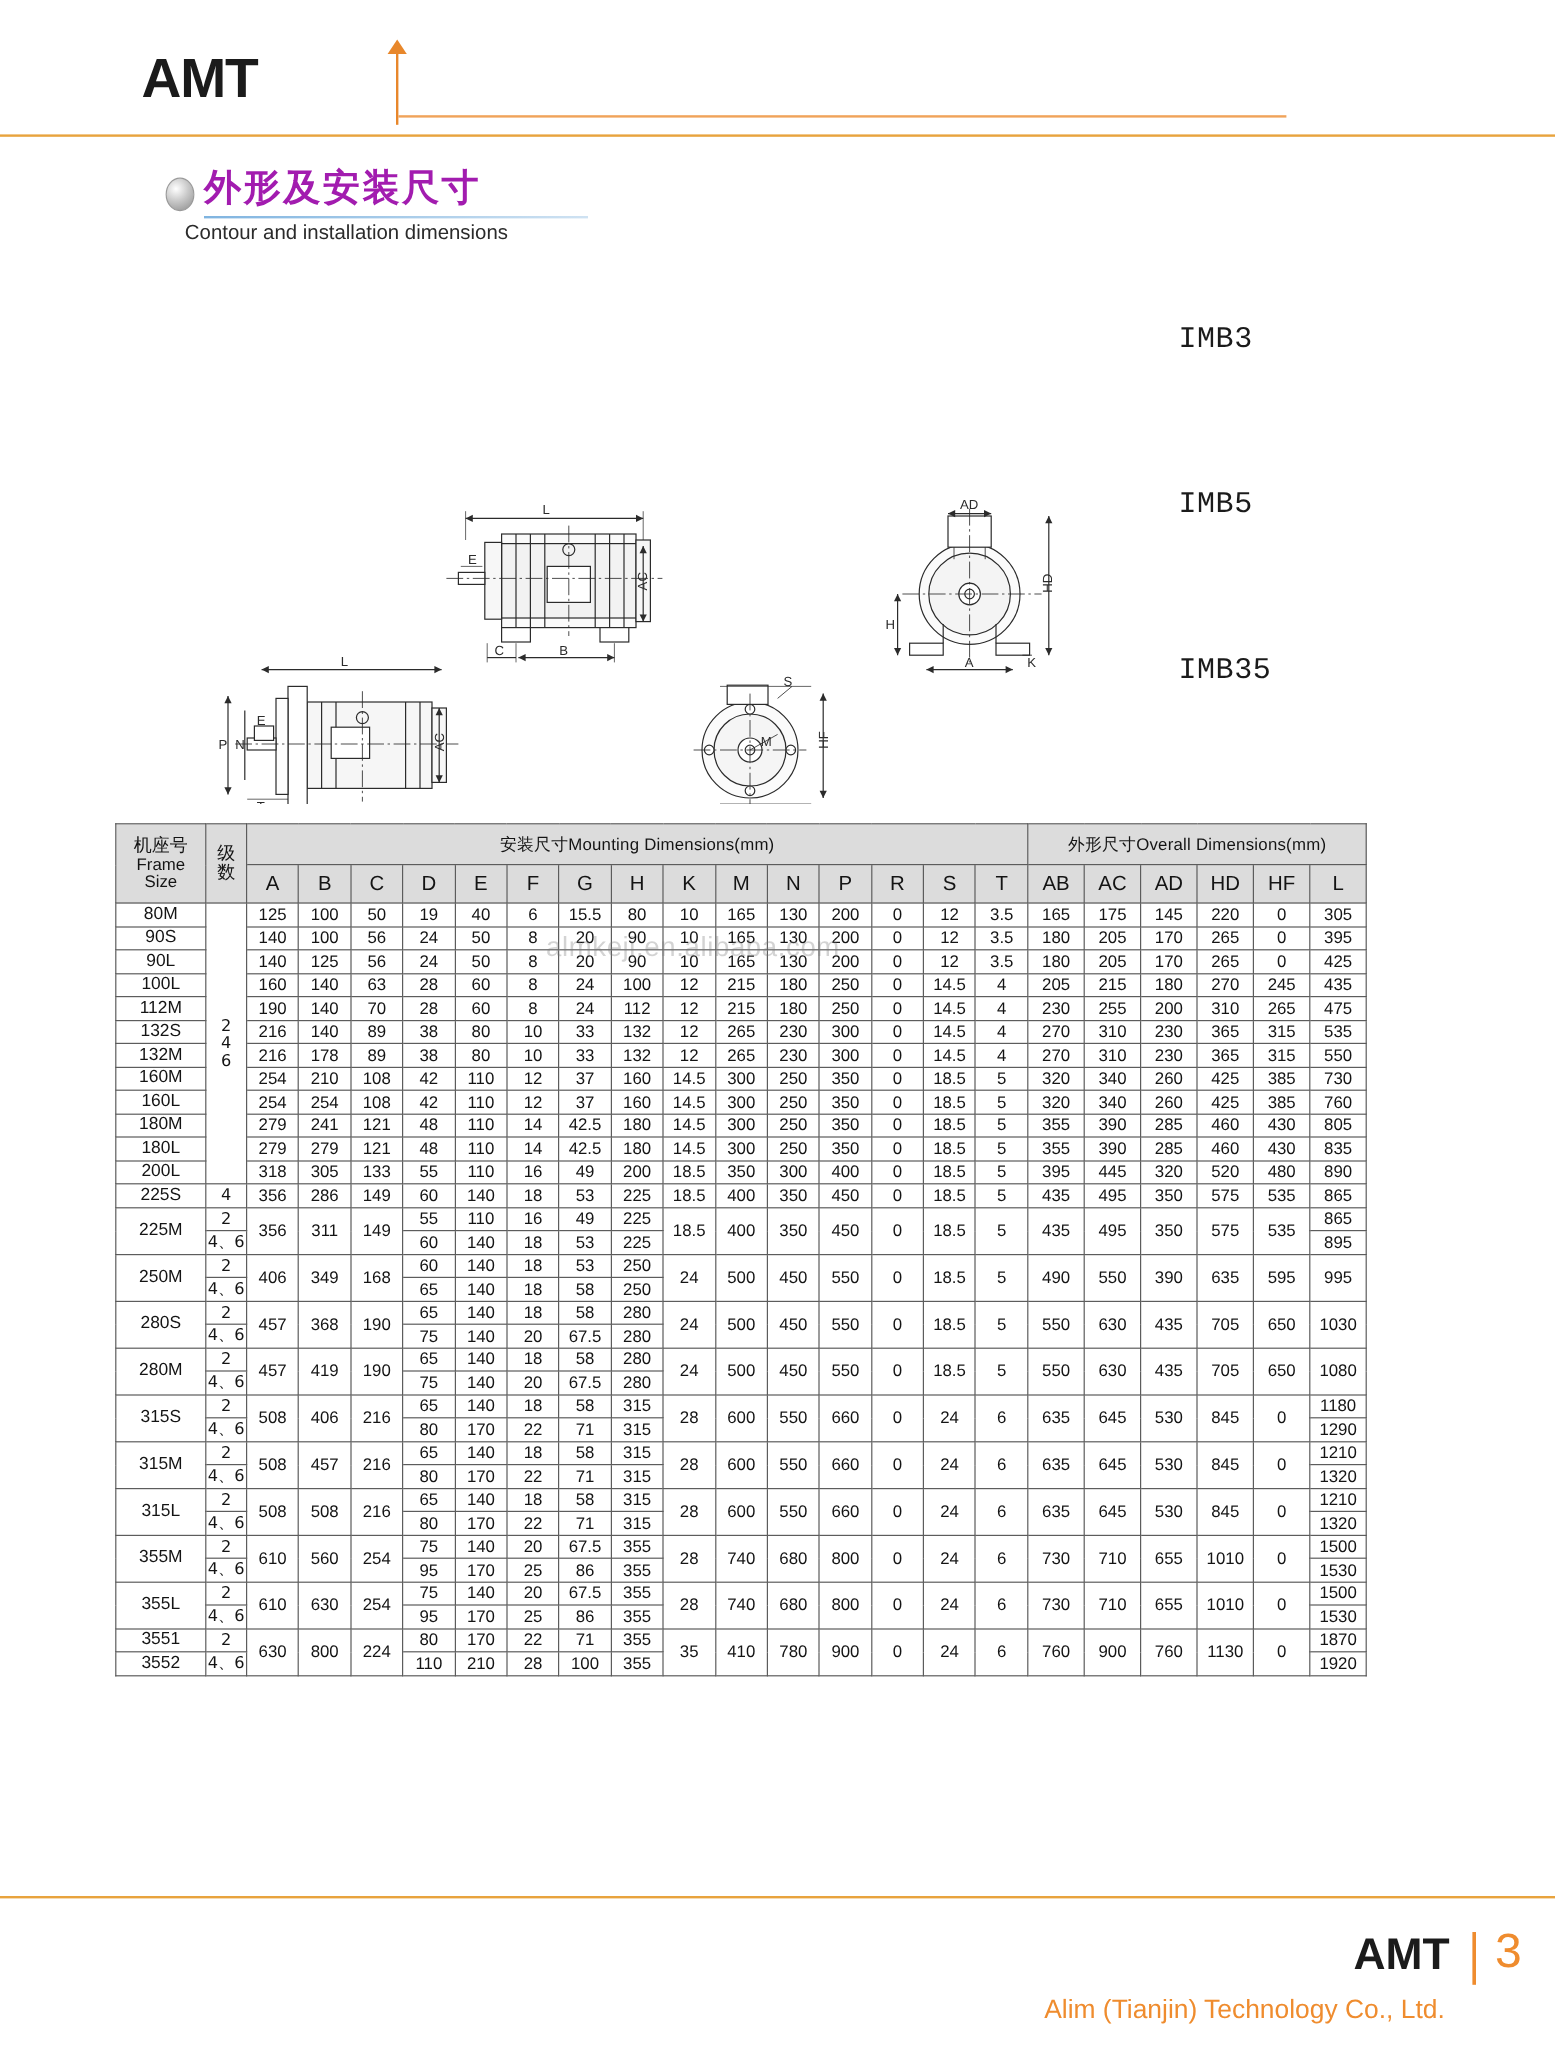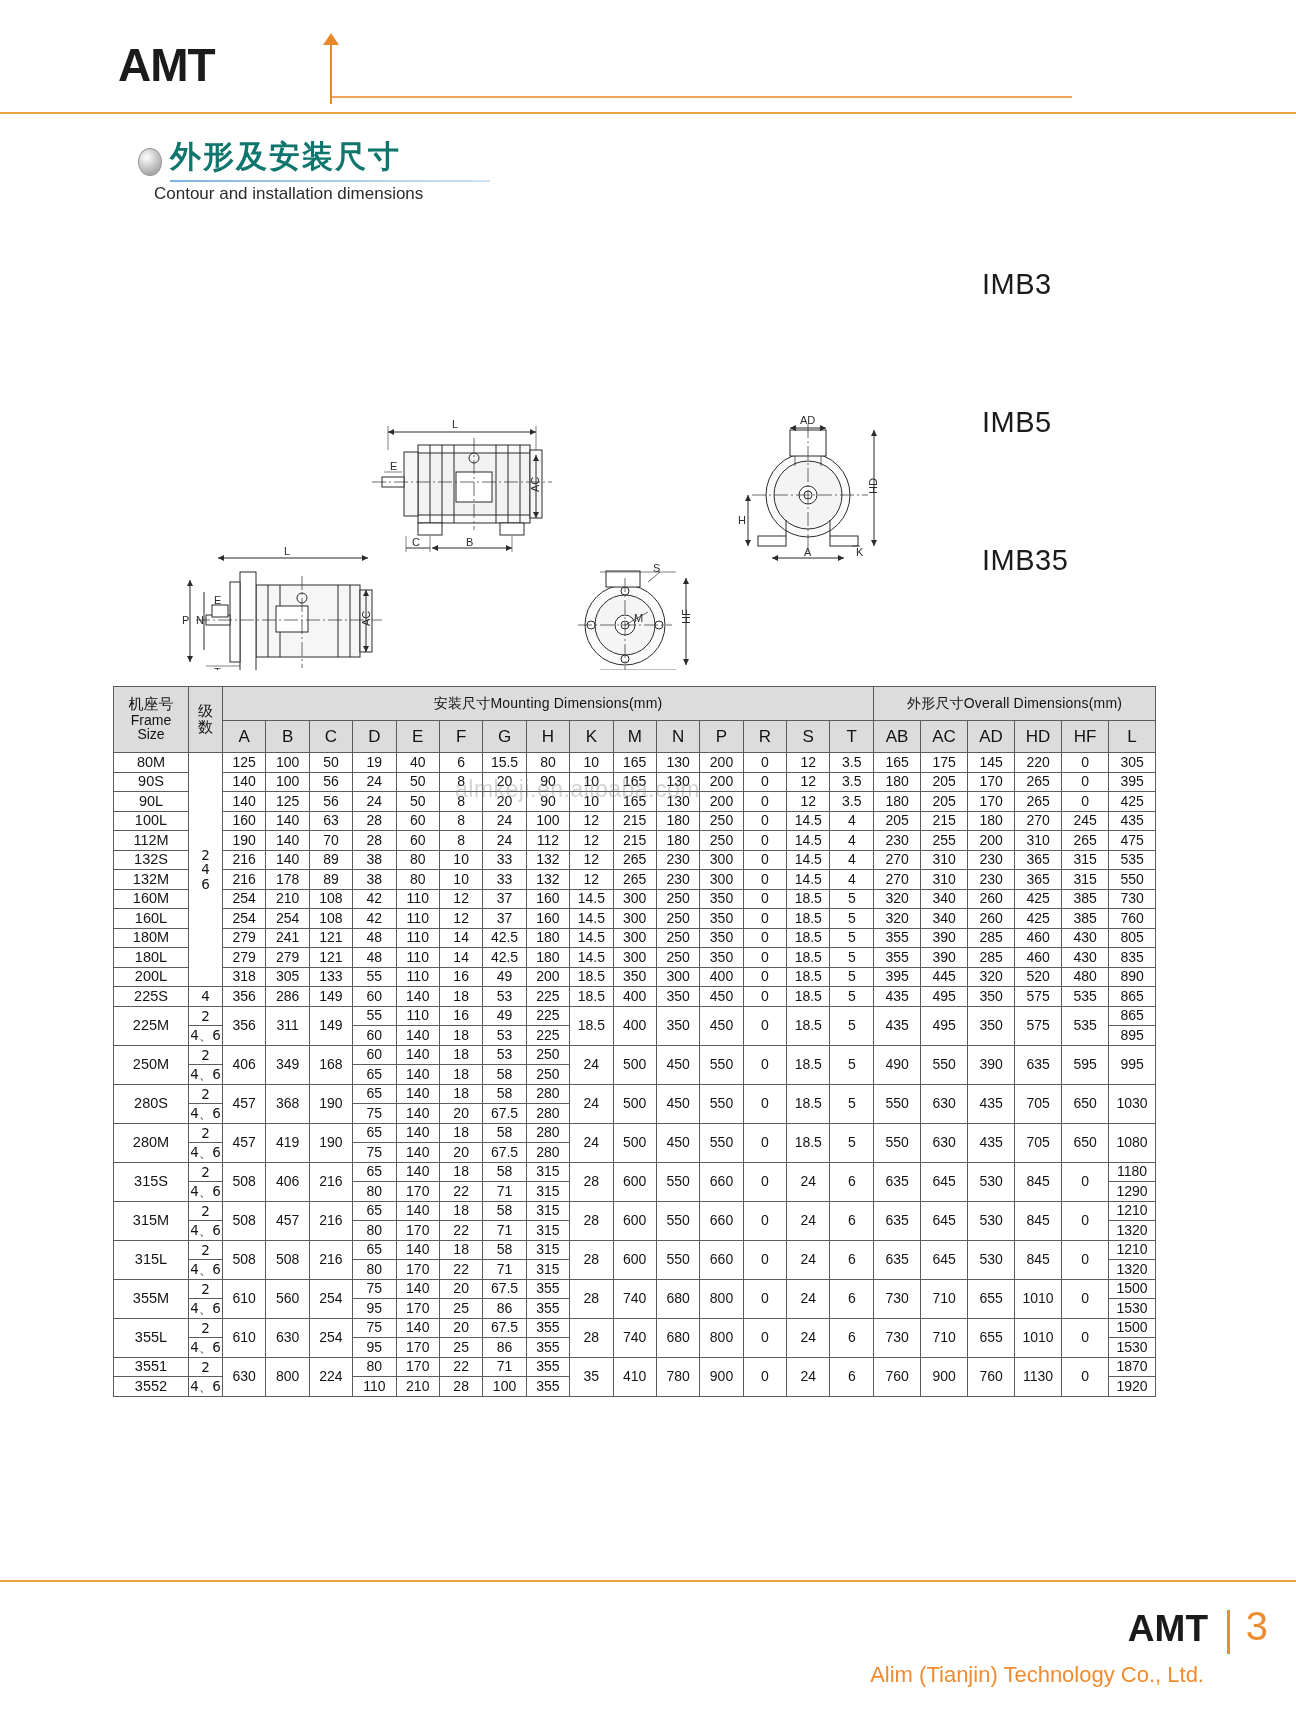--- a/index.html
+++ b/index.html
@@ -46,42 +46,42 @@
   
   .section-block{ position:absolute; left:138px; top:136px; }
   .bullet{
     position:absolute; left:0; top:12px; width:22px; height:26px;
     border-radius:50%;
     background:radial-gradient(circle at 35% 32%, #ffffff 0%, #c9c9c9 45%, #8d8d8d 100%);
     border:1px solid #9a9a9a;
   }
   .cn-title{
     position:absolute; left:32px; top:0;
-    font-size:31px; font-weight:bold; color:#0f766e;
+    font-size:31px; font-weight:bold; color:#a21caf;
     font-family:"DejaVu Sans","Liberation Sans",sans-serif;
     letter-spacing:2px; white-space:nowrap;
   }
   .title-underline{
     position:absolute; left:32px; top:44px; width:320px; height:2px;
     background:linear-gradient(to right,#7fb4e0,#cfe2f2);
   }
   .en-subtitle{
     position:absolute; left:16px; top:48px;
     font-size:17px; color:#2b2b2b; white-space:nowrap;
   }
 
   
   .drawings{ position:absolute; left:0; top:200px; width:1296px; height:470px; }
   .drawings svg{ display:block; }
   .mode-label{
-    position:absolute; font-size:29px; color:#1b1b1b; letter-spacing:0.5px;
+    position:absolute; font-size:25px; color:#1b1b1b; letter-spacing:0.5px;font-family:Liberation Mono, monospace;
   }
 
   
-  .table-wrap{ position:absolute; left:113px; top:686px; width:1000px; }
+  .table-wrap{ position:absolute; left:96px; top:686px; width:1000px; }
   table.dims{
     border-collapse:collapse;
     width:1000px;
     table-layout:fixed;
     font-size:13.5px;
   }
   table.dims th, table.dims td{
     border:1px solid #5c5c5c;
     text-align:center;
     vertical-align:middle;

